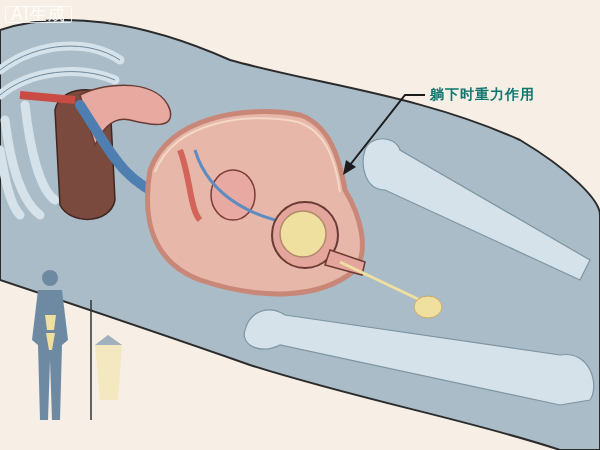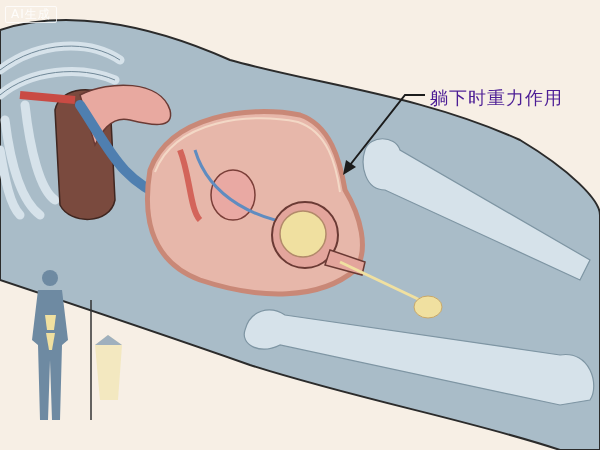--- a/index.html
+++ b/index.html
@@ -1,20 +1,20 @@
 <!DOCTYPE html>
 <html><head>
 <meta charset="utf-8">
 <style>
   html,body{margin:0;padding:0;}
   body{width:600px;height:450px;overflow:hidden;background:#f7efe5;font-family:"DejaVu Sans","Liberation Sans",sans-serif;}
   .stage{position:relative;width:600px;height:450px;}
   svg.art{position:absolute;left:0;top:0;}
-  .watermark{position:absolute;left:5px;top:6px;padding:1px 5px;border:1px solid rgba(255,255,255,0.75);border-radius:2px;color:rgba(255,255,255,0.85);font-size:12px;line-height:13px;letter-spacing:1px;}
-  .label{position:absolute;left:430px;top:86px;font-size:18px;font-weight:normal;color:#4c1d95;letter-spacing:1px;white-space:nowrap;}
+  .watermark{position:absolute;left:5px;top:6px;padding:1px 5px;border:1px solid rgba(255,255,255,0.75);border-radius:2px;color:rgba(255,255,255,0.85);font-size:17px;line-height:13px;letter-spacing:1px;}
+  .label{position:absolute;left:430px;top:86px;font-size:14px;font-weight:bold;color:#0f766e;letter-spacing:1px;white-space:nowrap;}
 </style>
 </head>
 <body>
 
 <div class="stage">
 <svg class="art" width="600" height="450" viewBox="0 0 600 450">
 
   <path d="M0,30 C60,10 140,20 230,60 C320,85 420,95 520,140 C570,170 600,200 600,215 L600,450 L560,450 C470,420 360,400 250,365 C150,330 60,300 0,280 Z" fill="#a9bcc8" stroke="#2b2b2b" stroke-width="2"></path>
 
   <g fill="none" stroke="#d6e2ea" stroke-width="9" stroke-linecap="round">

